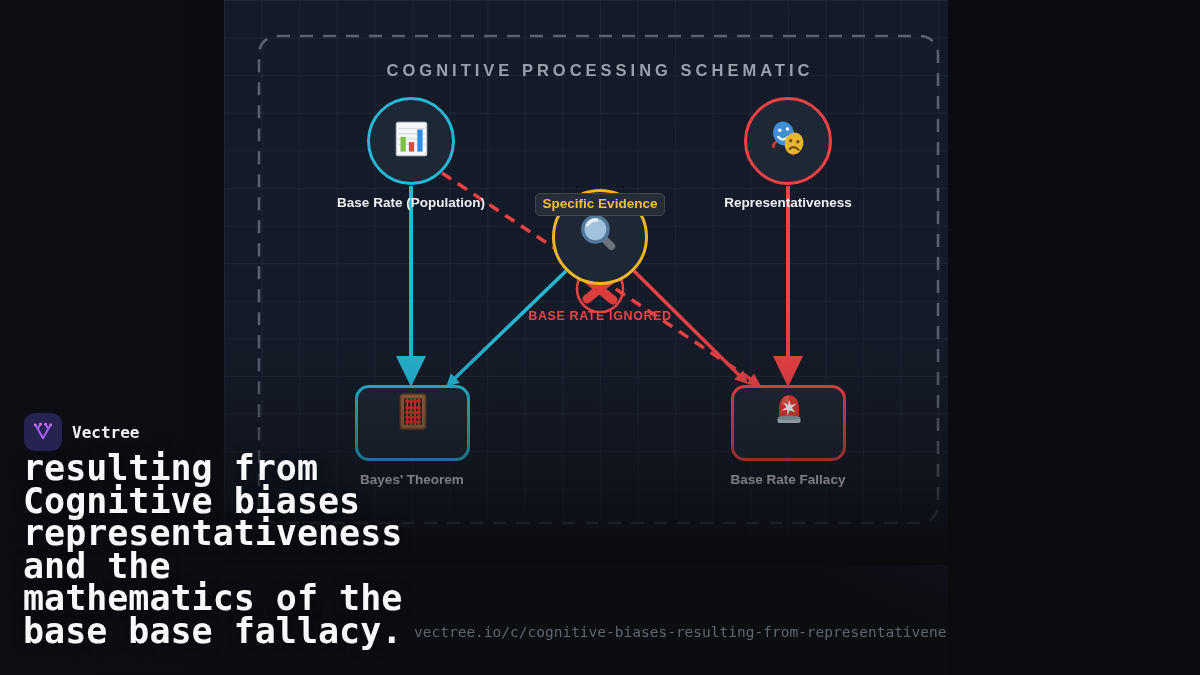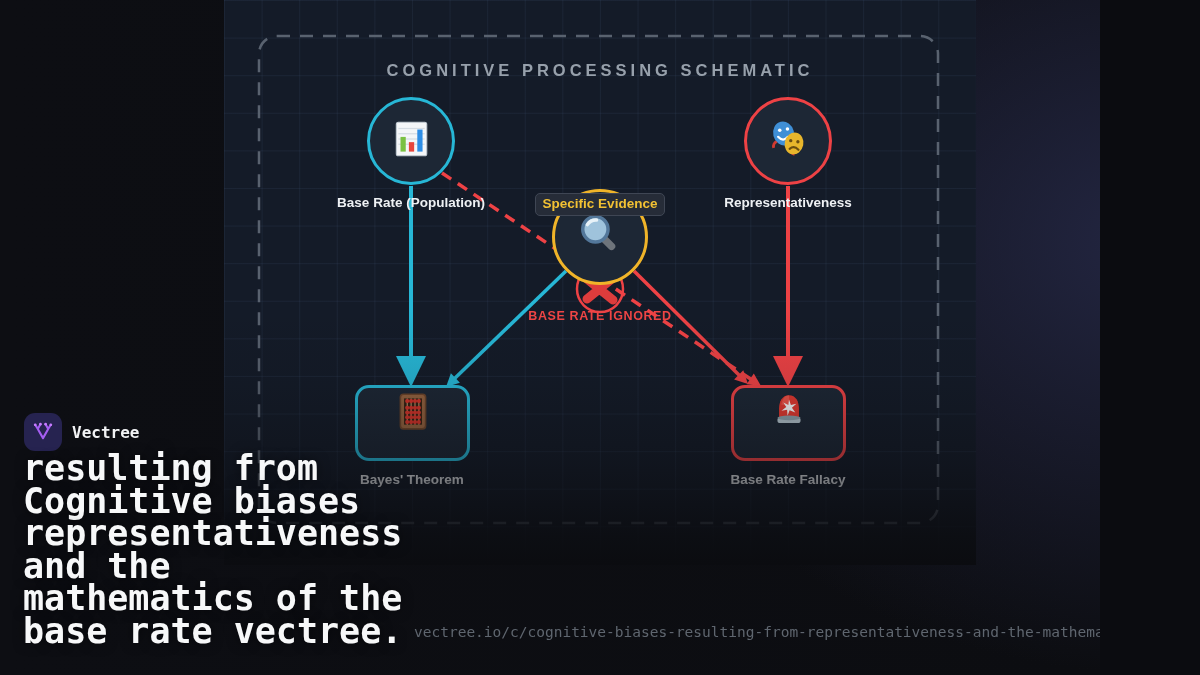--- a/index.html
+++ b/index.html
@@ -1,17 +1,17 @@
 <!DOCTYPE html>
 <html><head>
 <meta charset="utf-8">
 <style>
   html,body{margin:0;padding:0;background:#0b0c10;}
   .canvas{
-    position:relative;width:1100px;height:675px;overflow:hidden;
+    position:relative;width:948px;height:675px;overflow:hidden;
     background:
       radial-gradient(900px 700px at 1160px 240px, #232642 0%, rgba(12,13,18,0) 62%),
       linear-gradient(90deg,#0d0e13 0%, #0c0d11 100%);
     font-family:"Liberation Sans", sans-serif;
   }
   
   .panel{
     position:absolute;left:224px;top:0;width:752px;height:565px;
     background:
       linear-gradient(rgba(96,124,168,0.10) 1px, transparent 1px),
@@ -243,18 +243,18 @@
     </span>
   </div>
   <div class="brand-name">Vectree</div>
 
   <div class="card-title">
     <div>resulting from</div>
     <div>Cognitive biases</div>
     <div>representativeness</div>
     <div>and the</div>
     <div>mathematics of the</div>
-    <div>base rate vectree.</div>
+    <div>base base fallacy.</div>
   </div>
 
   <div class="card-url">vectree.io/c/cognitive-biases-resulting-from-representativeness-and-the-mathematics-of-the-bas</div>
 
 </div>
 
 </body></html>

